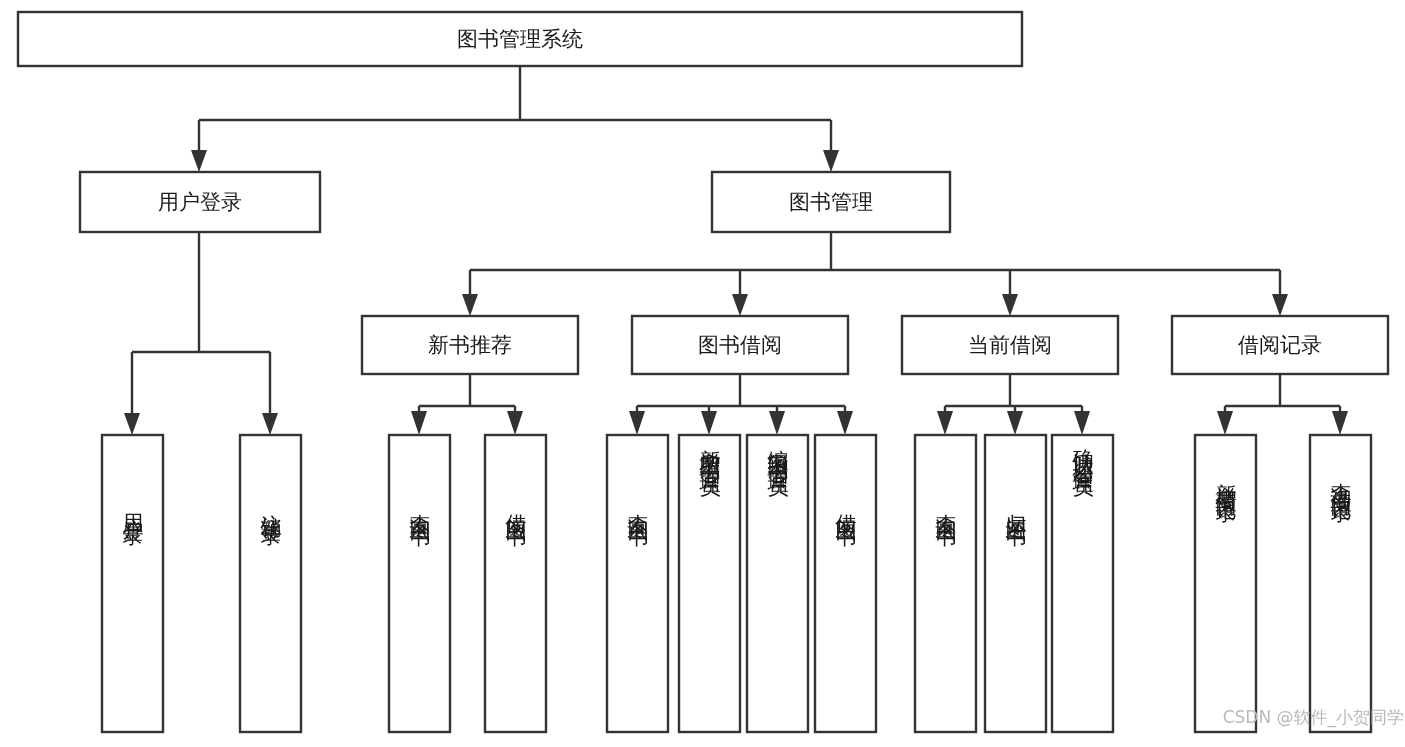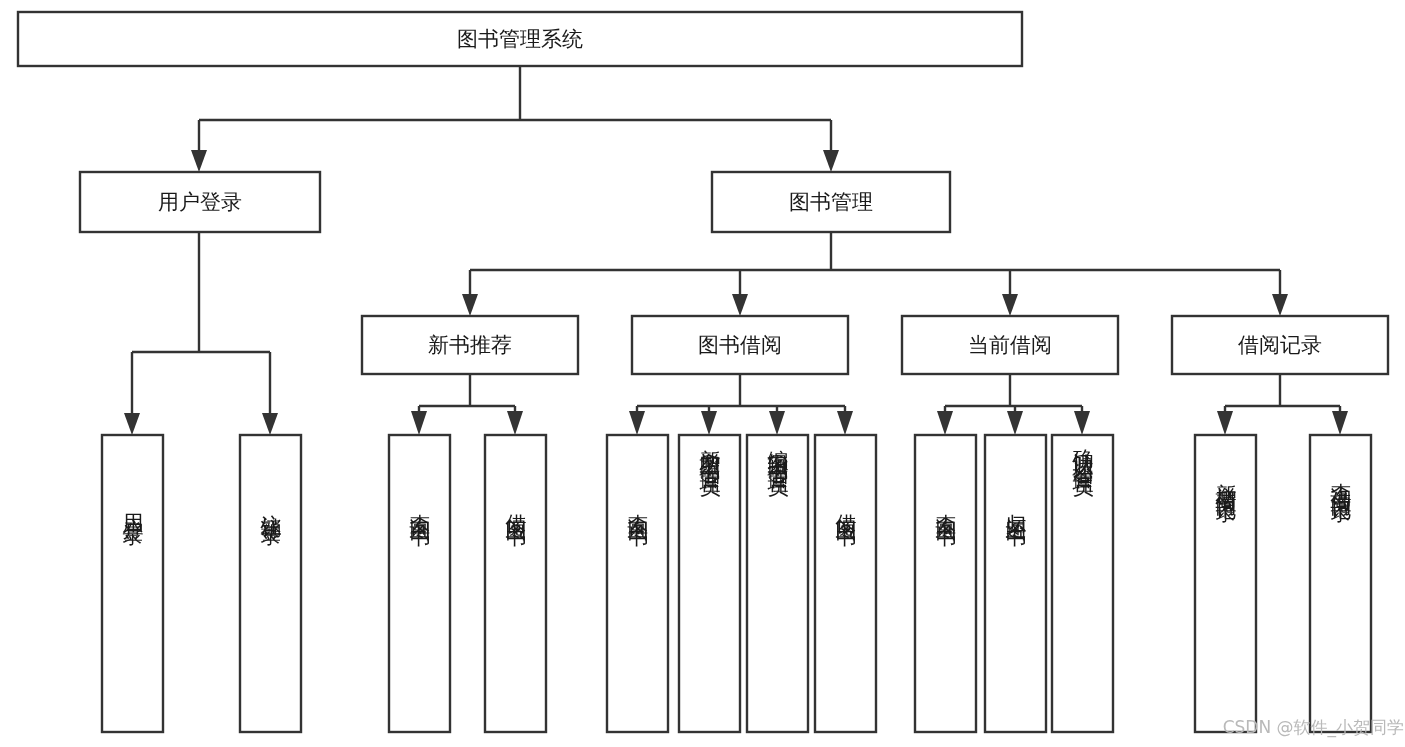--- a/index.html
+++ b/index.html
@@ -53,21 +53,21 @@
     font-size: 21px;
     fill: #1a1a1a;
     writing-mode: vertical-rl;
     text-orientation: upright;
     text-anchor: middle;
     letter-spacing: 4px;
   }
   .watermark {
     position: absolute;
     right: 8px;
-    bottom: 8px;
+    bottom: 18px;
     font-family: "DejaVu Sans", "Liberation Sans", sans-serif;
     font-size: 17px;
     color: #b9b9b9;
     white-space: nowrap;
     pointer-events: none;
   }
 </style>
 </head>
 <body>
 

